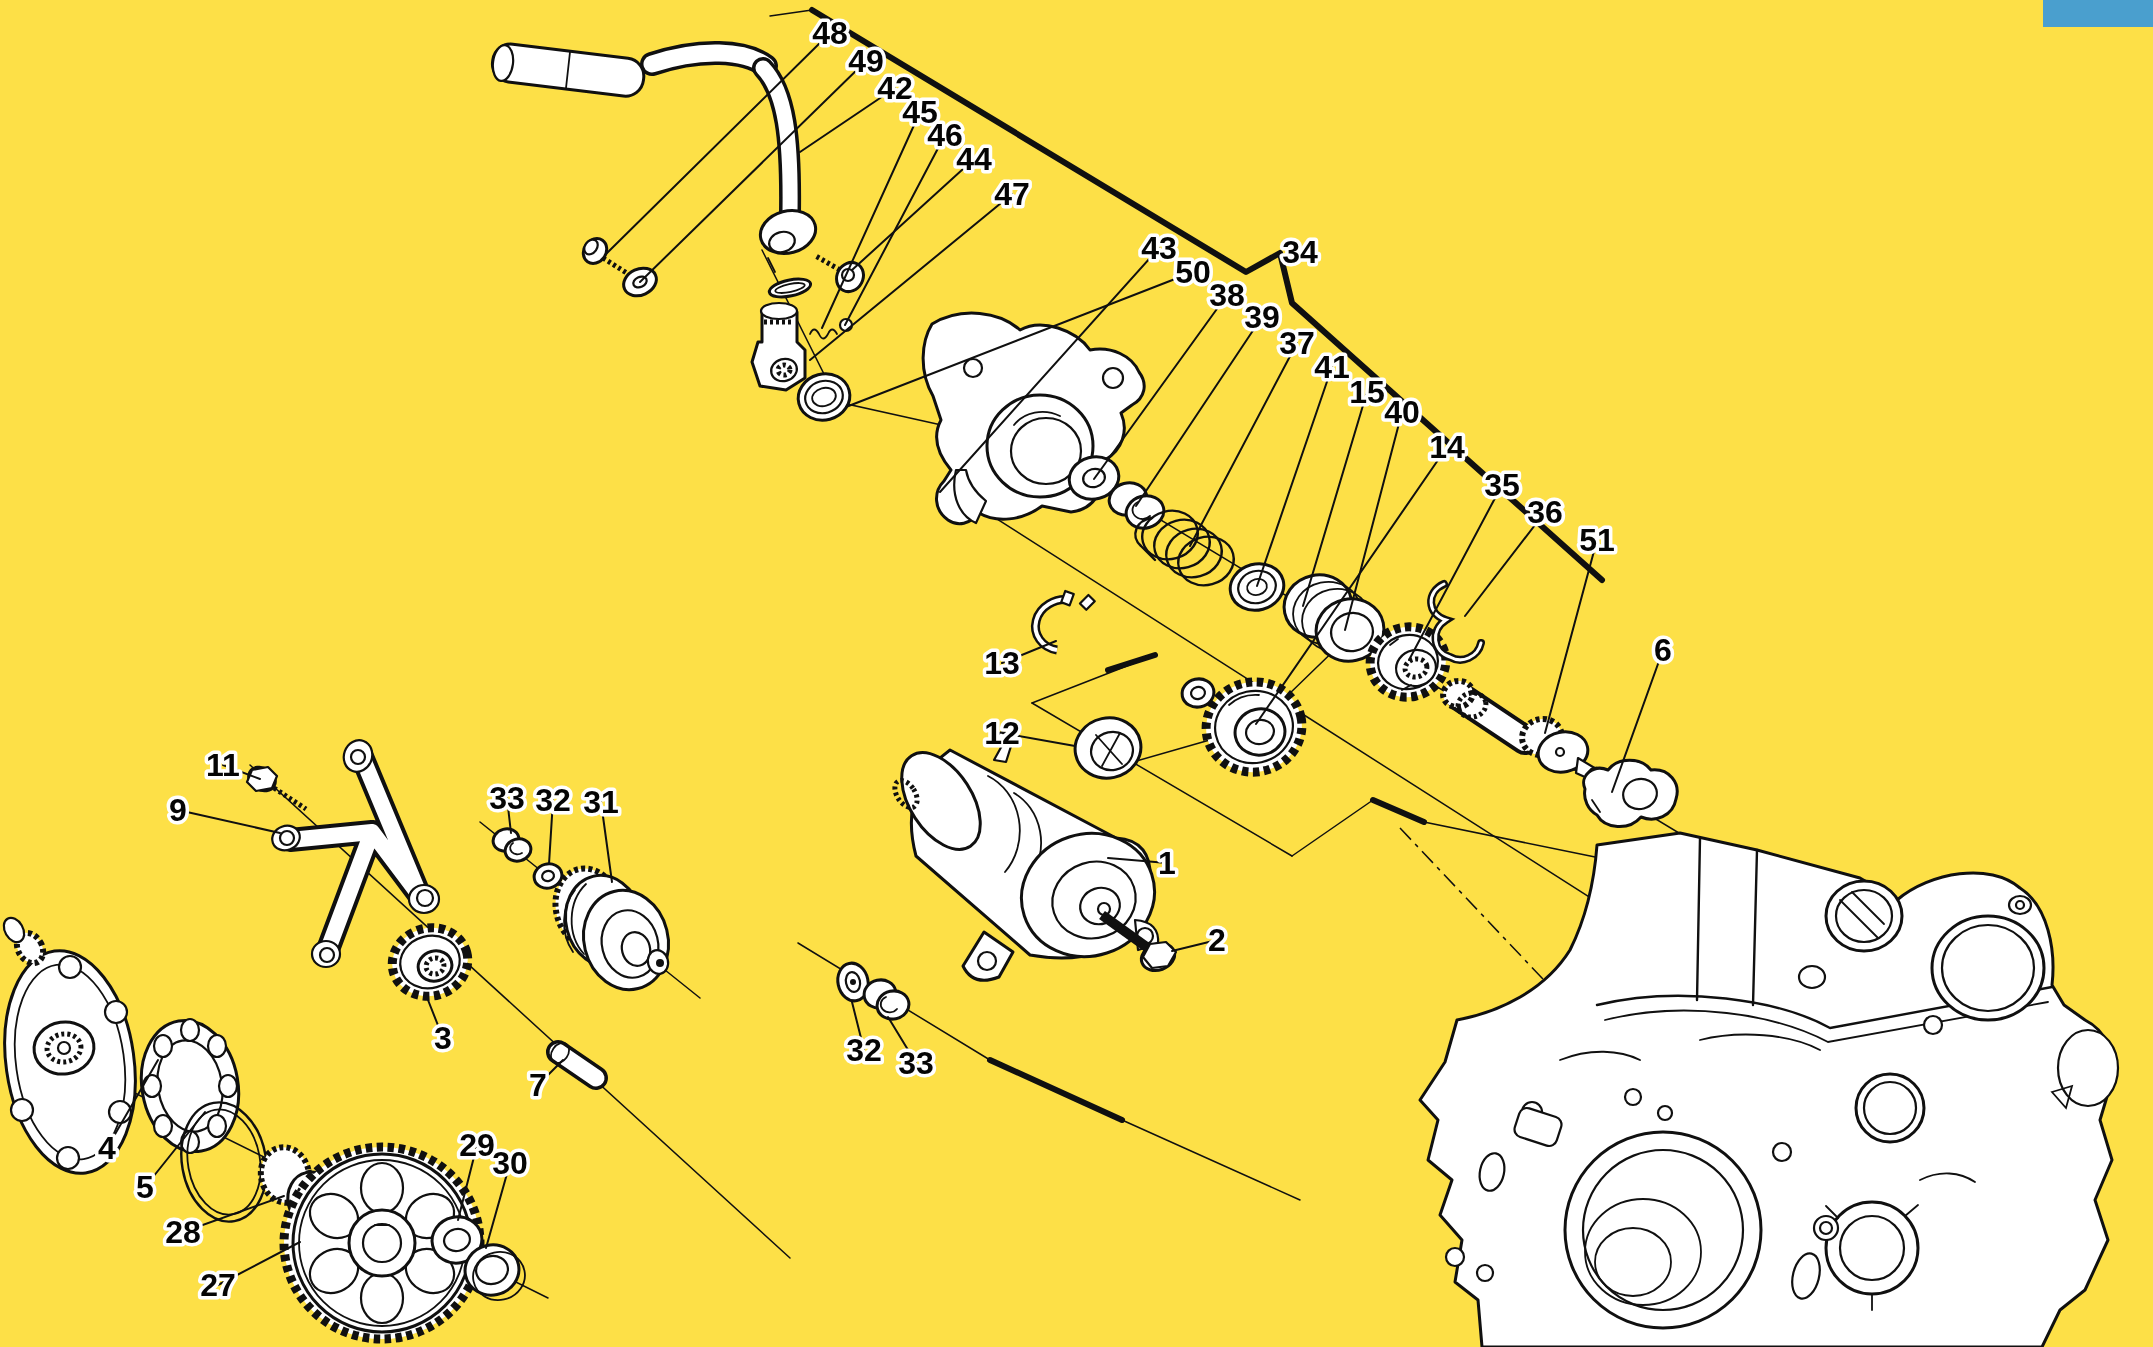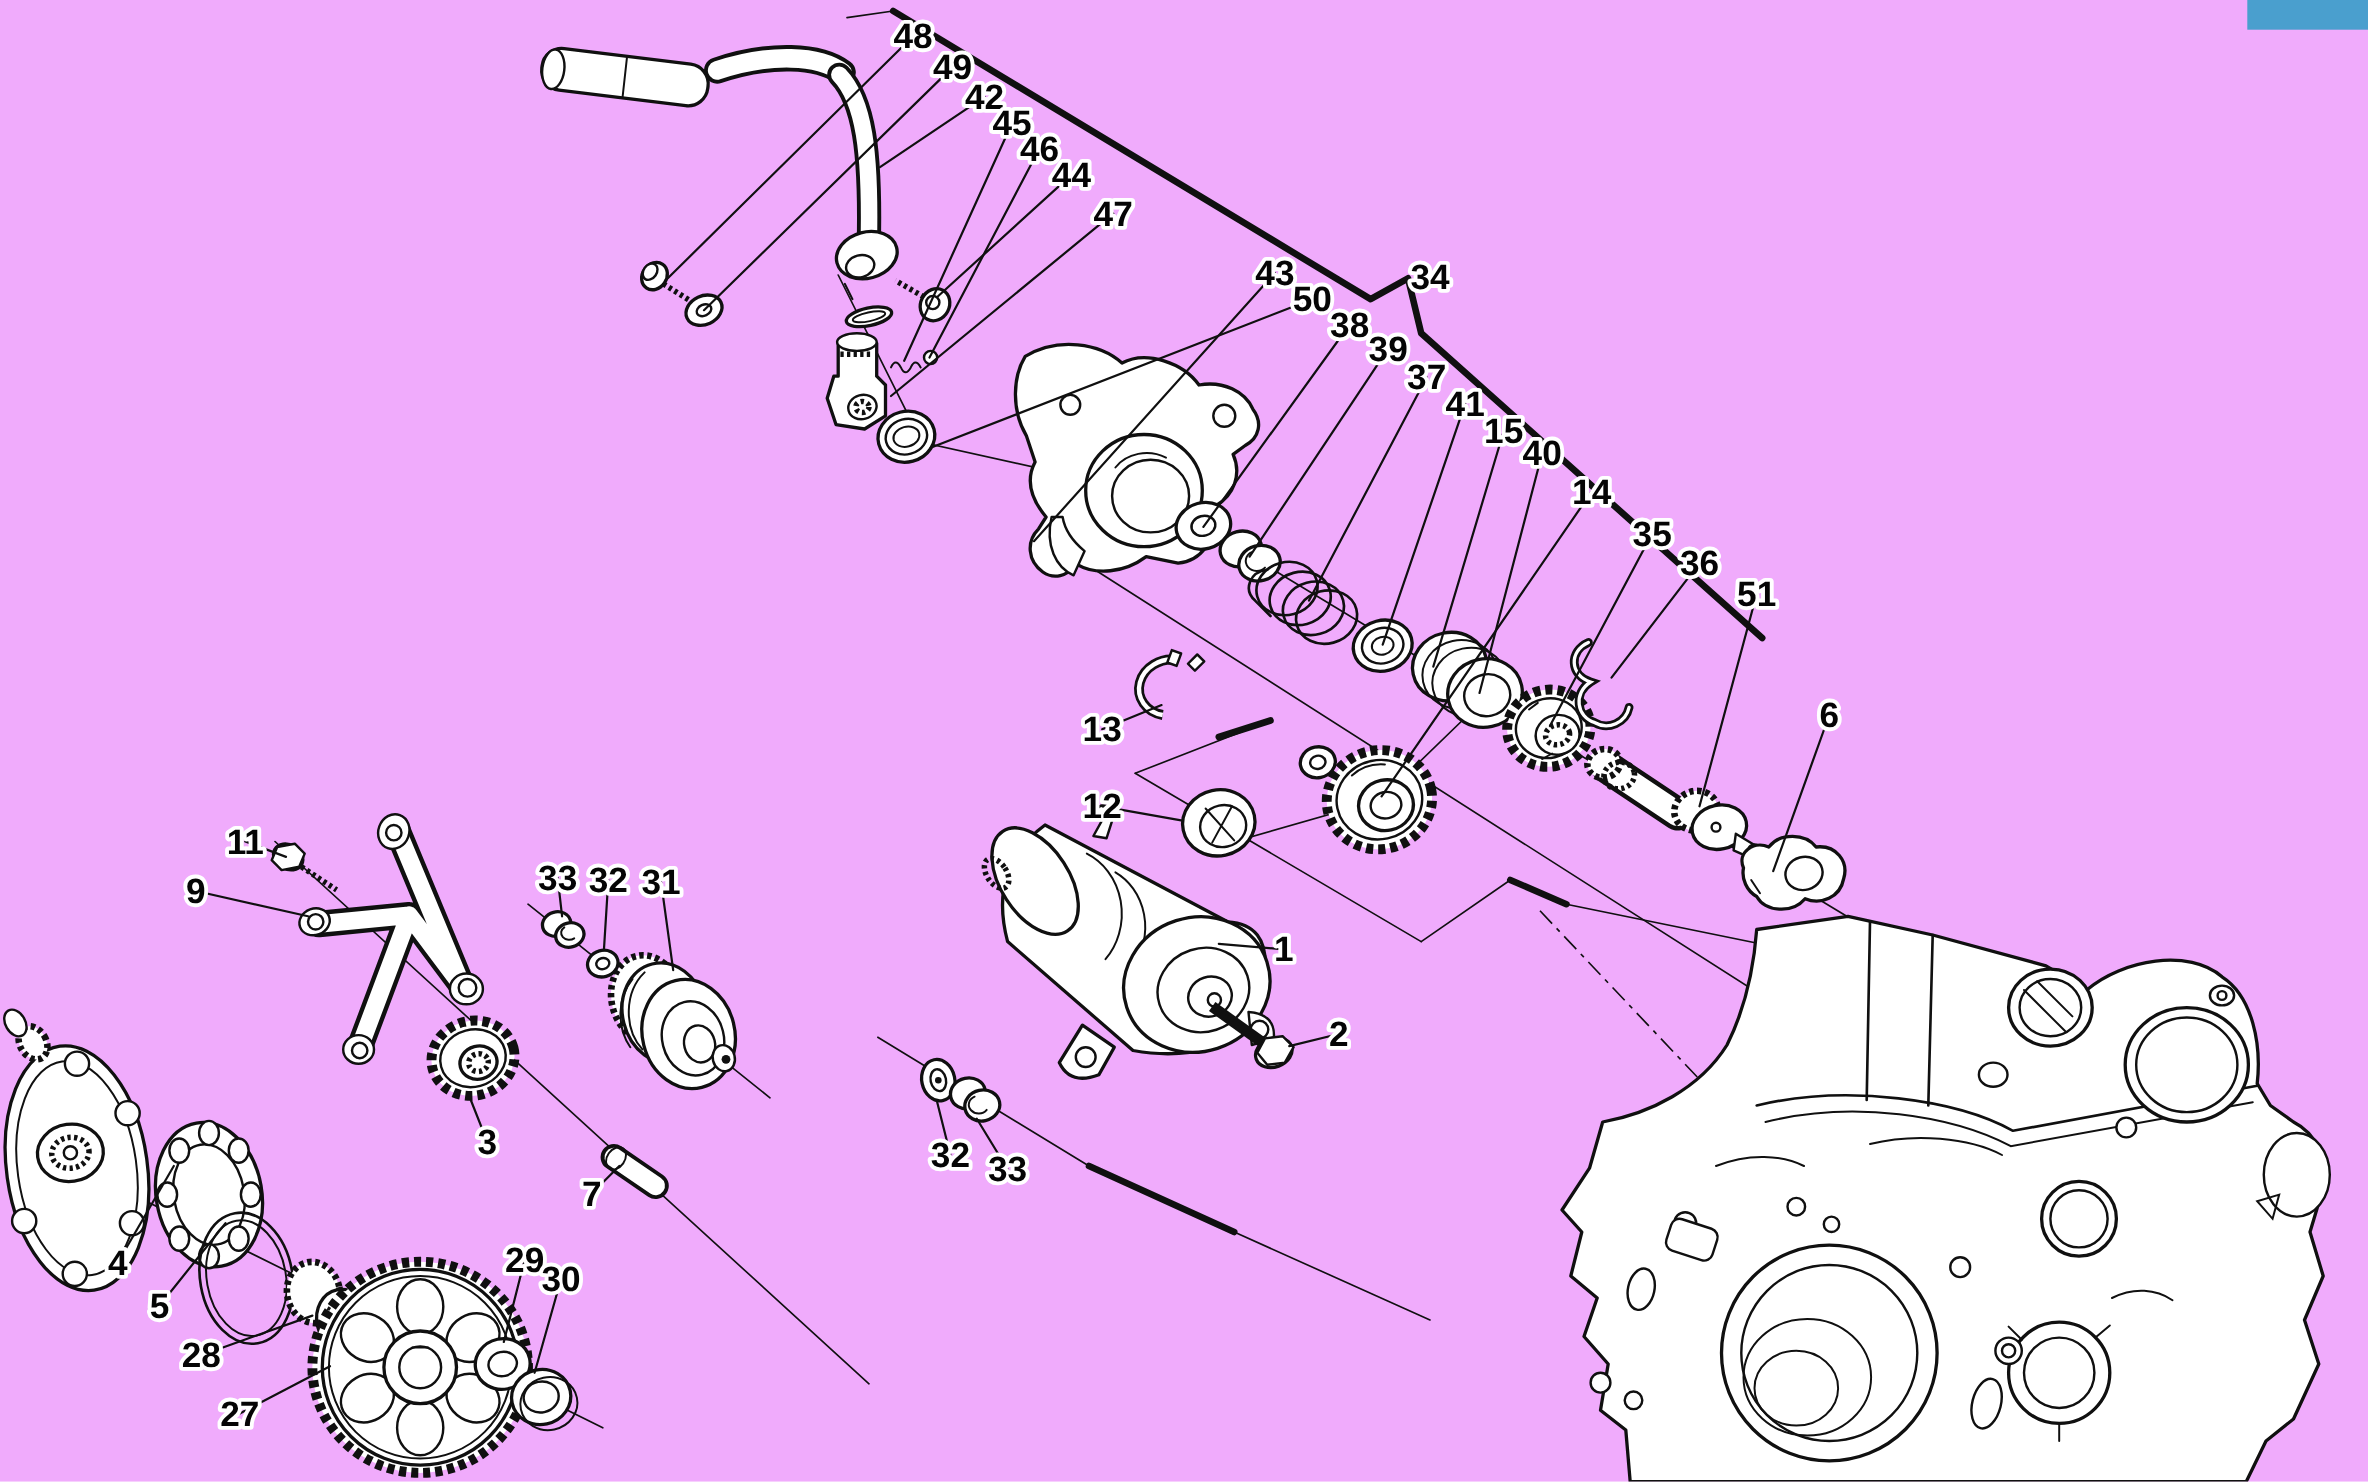--- a/index.html
+++ b/index.html
@@ -1,16 +1,16 @@
 <!DOCTYPE html>
 <html><head>
 <meta charset="utf-8">
 <style>
   html,body{margin:0;padding:0;background:#ffffff;}
-  #stage{position:relative;width:2153px;height:1347px;background:#f0abfc;overflow:hidden;
+  #stage{position:relative;width:2153px;height:1347px;background:#fde047;overflow:hidden;
          font-family:"Liberation Sans",sans-serif;}
   svg{position:absolute;left:0;top:0;}
   .o   {fill:#fff;stroke:#101010;stroke-width:3;stroke-linejoin:round;}
   .o2  {fill:#fff;stroke:#101010;stroke-width:2.2;stroke-linejoin:round;}
   .nf  {fill:none;stroke:#101010;stroke-width:2.4;stroke-linecap:round;stroke-linejoin:round;}
   .nf2 {fill:none;stroke:#101010;stroke-width:1.8;stroke-linecap:round;}
   .thin{fill:none;stroke:#101010;stroke-width:1.5;stroke-linecap:round;}
   .chain{fill:none;stroke:#101010;stroke-width:1.5;stroke-dasharray:16 6 4 6;}
   .thk {fill:none;stroke:#101010;stroke-width:6;stroke-linecap:round;stroke-linejoin:round;}
   .teeth{fill:#fff;stroke:#101010;stroke-width:9;stroke-dasharray:6.5 4.5;}

